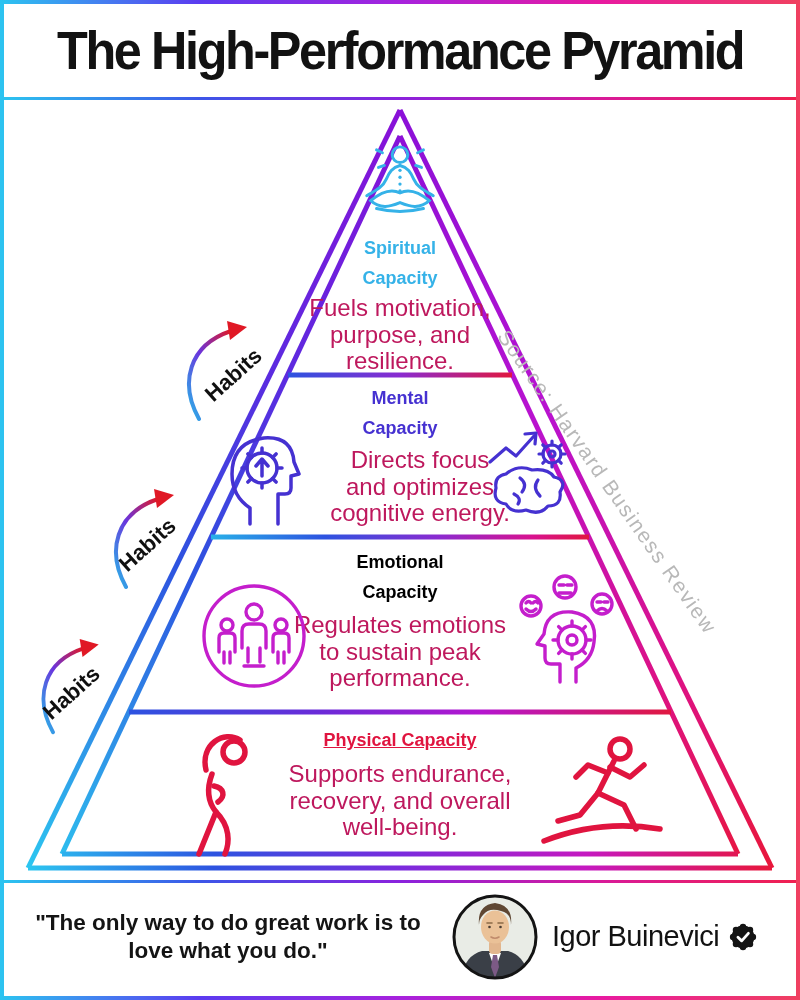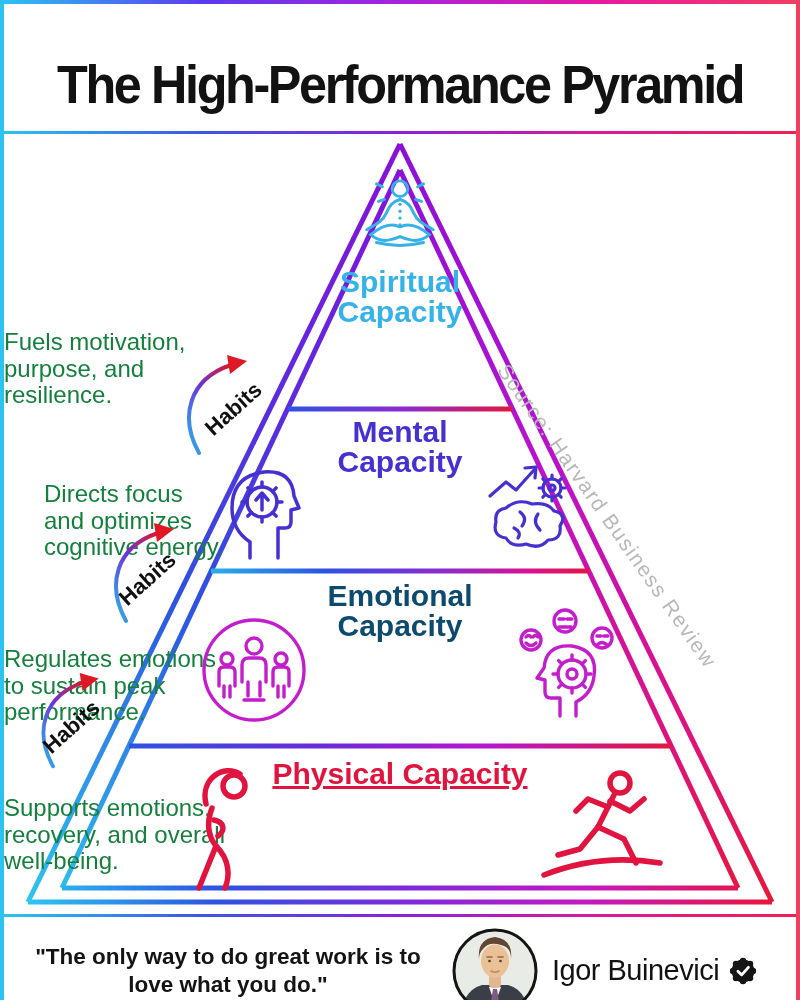--- a/index.html
+++ b/index.html
@@ -13,39 +13,38 @@
   }
   .inner { width:792px; height:992px; background:#fff; display:flex; flex-direction:column; }
 
   
   .title-bar {
     height:96px; flex:0 0 96px;
     border-bottom:3px solid;
     border-image:linear-gradient(to right,#2cc4f0,#3d55e8,#8a22dd,#d81a9a,#f02050) 1;
     display:flex; align-items:center; justify-content:center;
     background:#fff;
-    margin-top:34px;
   }
   .title-bar h1 {
     font-size:53px; font-weight:700; color:#121212;
     letter-spacing:-2.5px; white-space:nowrap;
     transform:scaleX(.95); transform-origin:center;
   }
 
   
   .main { position:relative; height:780px; flex:0 0 780px; background:#fff; overflow:hidden; }
   .main svg.bg { position:absolute; left:0; top:0; }
 
   .lvl-heading {
     position:absolute; left:0; width:100%; text-align:center;
-    font-weight:700; font-size:30px; line-height:30px; white-space:pre-line;
+    font-weight:700; font-size:18px; line-height:30px; white-space:pre-line;
   }
   .lvl-body {
-    position:absolute; left:0; width:100%; 
-    font-size:24px; line-height:26.5px; color:#15803d; white-space:pre-line;
+    position:absolute; left:0; width:100%; text-align:center;
+    font-size:24px; line-height:26.5px; color:#be185d; white-space:pre-line;
   }
   .icon-abs { position:absolute; }
 
   .source-note {
     position:absolute; left:416px; top:370px; width:374px;
     transform:rotate(55deg); transform-origin:center;
     color:#b8b8b8; font-size:21px; letter-spacing:1.5px; text-align:center;
     white-space:nowrap;
   }
 
@@ -179,21 +178,21 @@
           <polyline points="4,40 20,26 30,34 48,14"></polyline>
           <polyline points="39,12 50,11 49,22"></polyline>
           <circle cx="66" cy="32" r="9"></circle>
             <circle cx="66" cy="32" r="3"></circle>
           <path d="M75,32 L79,32 M72.4,38.4 L75.2,41.2 M66,41 L66,45 M59.6,38.4 L56.8,41.2 M57,32 L53,32 M59.6,25.6 L56.8,22.8 M66,23 L66,19 M72.4,25.6 L75.2,22.8"></path>
           <path d="M20,52 Q8,54 10,66 Q6,80 20,82 Q26,92 40,88 Q54,94 62,84 Q76,84 74,70 Q82,58 68,55 Q62,46 46,48 Q32,42 20,52 Z"></path>
           <path d="M34,56 Q42,62 36,70 M52,58 Q46,66 54,74 M28,72 Q36,76 32,82"></path>
         </g>
       </svg>
 
-      <div class="lvl-heading" style="top: 447px; color: #0c4a6e;">Emotional
+      <div class="lvl-heading" style="top: 447px; color: #000000;">Emotional
 Capacity</div>
       <div class="lvl-body" style="top:512px;">Regulates emotions
 to sustain peak
 performance.</div>
       <svg class="icon-abs" style="left:194px; top:480px;" width="112" height="112" viewBox="0 0 112 112">
         <g stroke="#c41ecc" stroke-width="3.4" fill="none" stroke-linecap="round" stroke-linejoin="round">
           <circle cx="56" cy="56" r="50"></circle>
           <circle cx="56" cy="32" r="8"></circle>
           <path d="M44,68 V51 Q44,44 51,44 H61 Q68,44 68,51 V68"></path>
           <path d="M50,68 V82 M62,68 V82 M46,86 H66"></path>
@@ -212,21 +211,21 @@
           <circle cx="13" cy="34" r="10"></circle>
           <path d="M8,31 q2.5,-3 5,0 M15,31 q2.5,-3 5,0 M8,37 Q13,42 18,37"></path>
           <circle cx="47" cy="15" r="11"></circle>
           <path d="M41,13 H46 M49,13 H54 M41,21 H53"></path>
           <circle cx="84" cy="32" r="10"></circle>
           <path d="M79,30 H83 M86,30 H90 M79,39 Q84,34 89,39"></path>
         </g>
       </svg>
 
       <div class="lvl-heading" style="top: 625px; color: rgb(224, 20, 63); text-decoration: underline;">Physical Capacity</div>
-      <div class="lvl-body" style="top:661px;">Supports emotions,
+      <div class="lvl-body" style="top:661px;">Supports endurance,
 recovery, and overall
 well-being.</div>
       <svg class="icon-abs" style="left:168px; top:630px;" width="88" height="135" viewBox="0 0 88 135">
         <g stroke="#e0143f" stroke-width="5.5" fill="none" stroke-linecap="round" stroke-linejoin="round">
           <circle cx="62" cy="22" r="11"></circle>
           <path d="M34,40 C28,14 52,0 68,10"></path>
           <path d="M40,44 C34,60 36,72 44,82"></path>
           <path d="M42,56 C52,58 54,66 46,72"></path>
           <path d="M44,82 L27,124 M44,82 C58,96 58,112 53,124"></path>
         </g>

